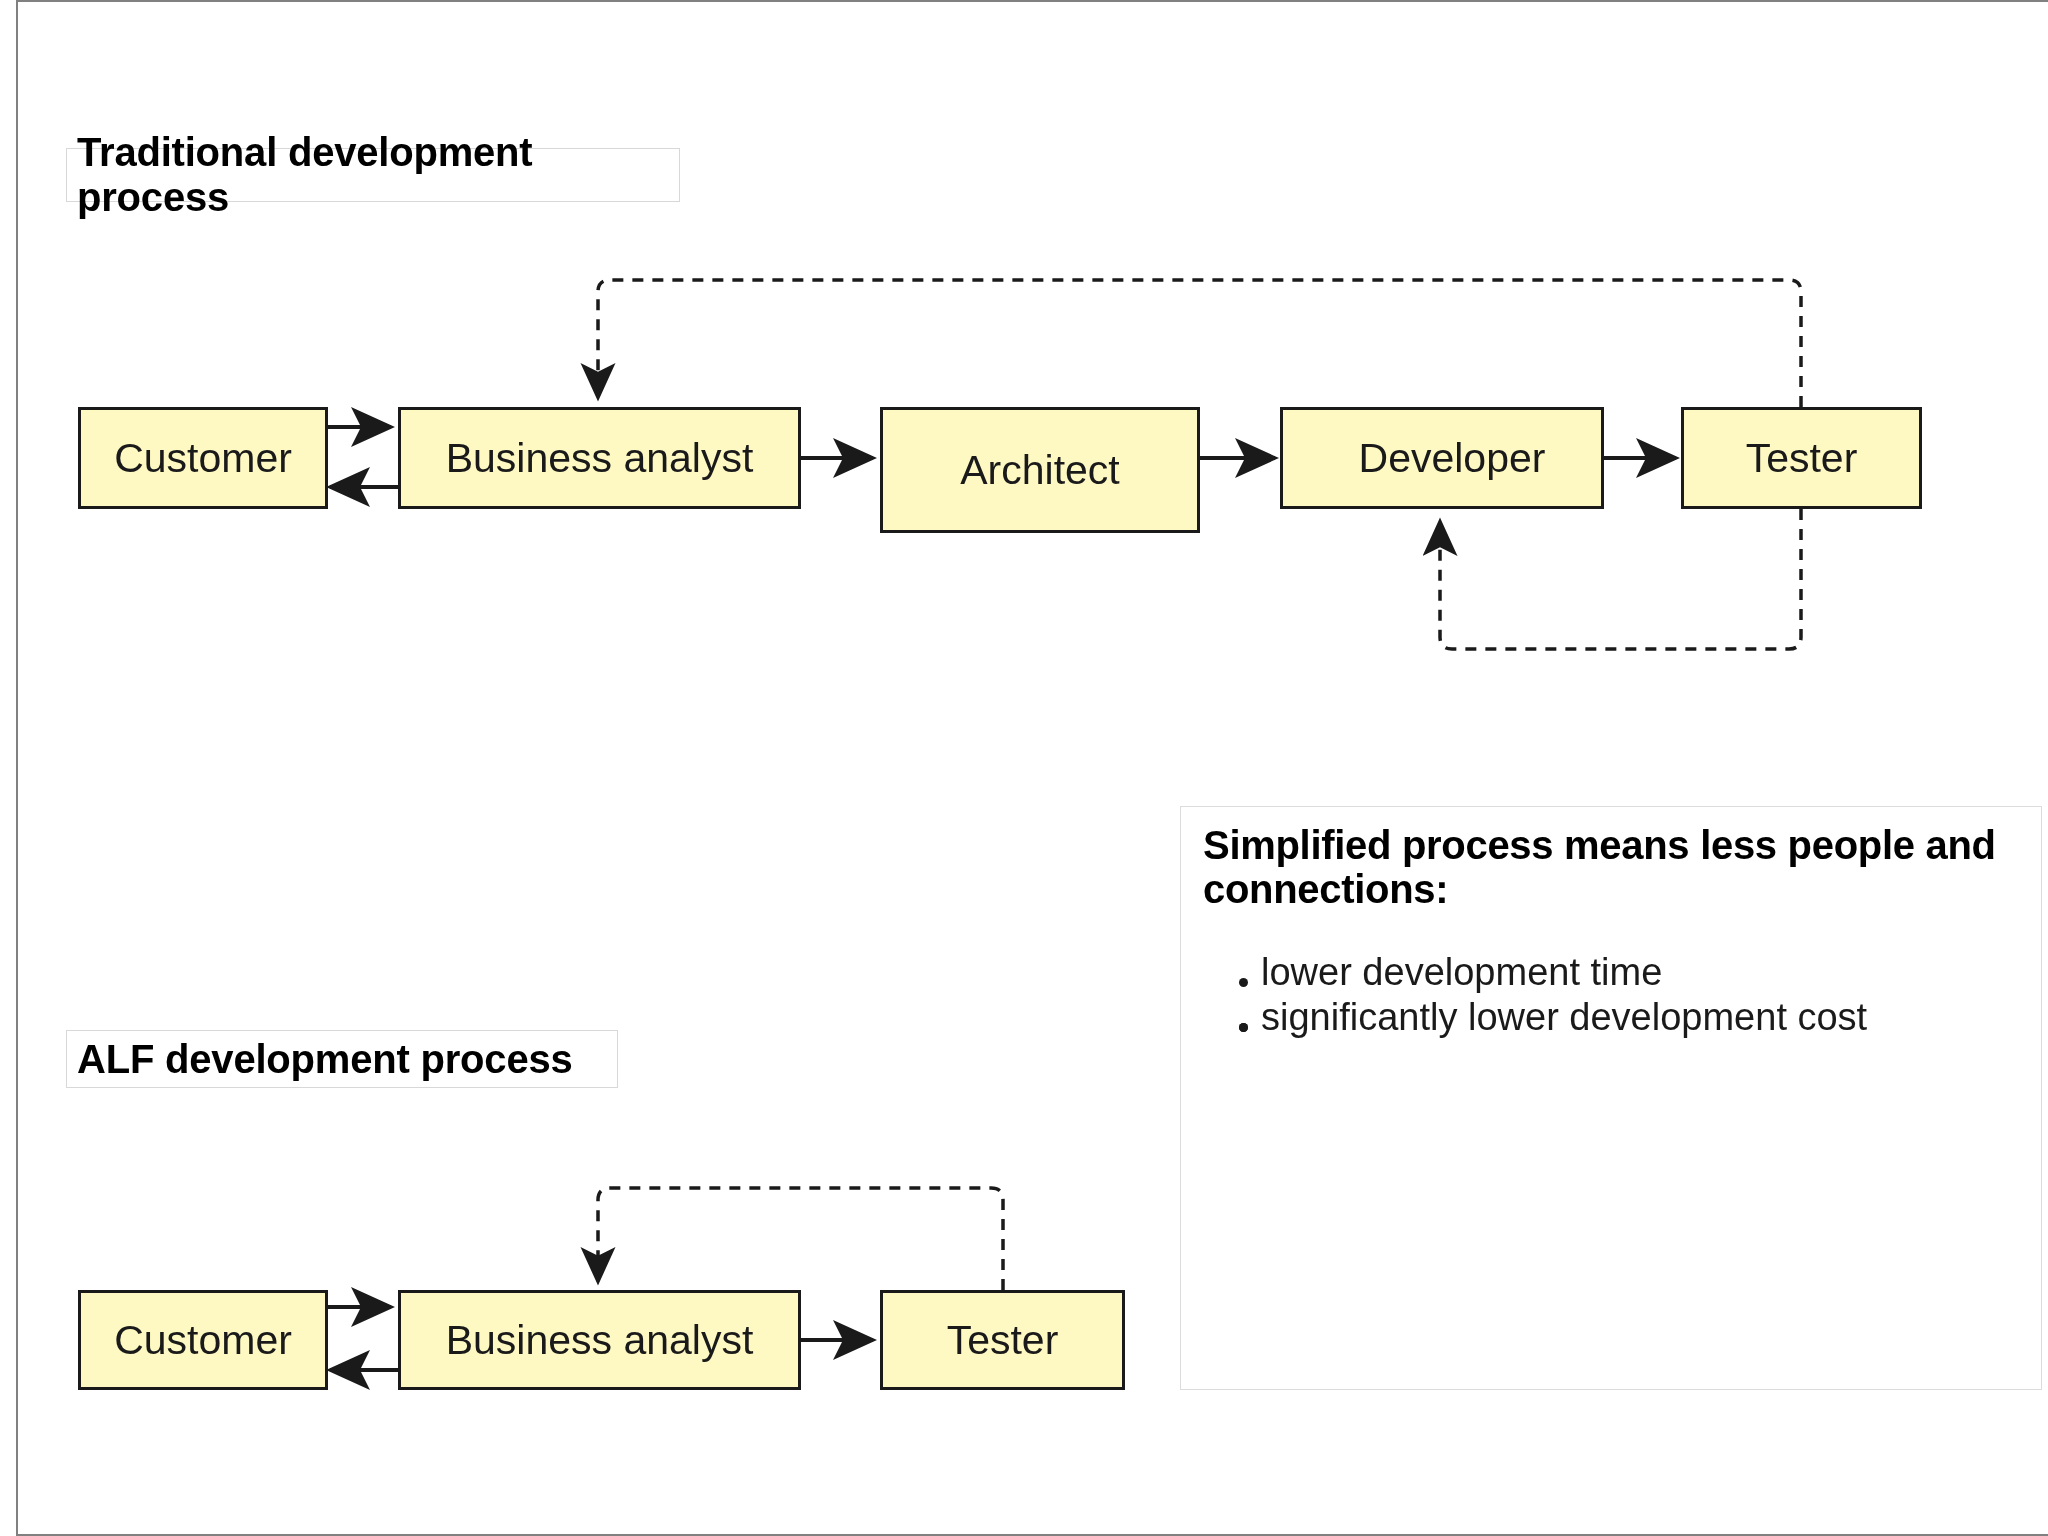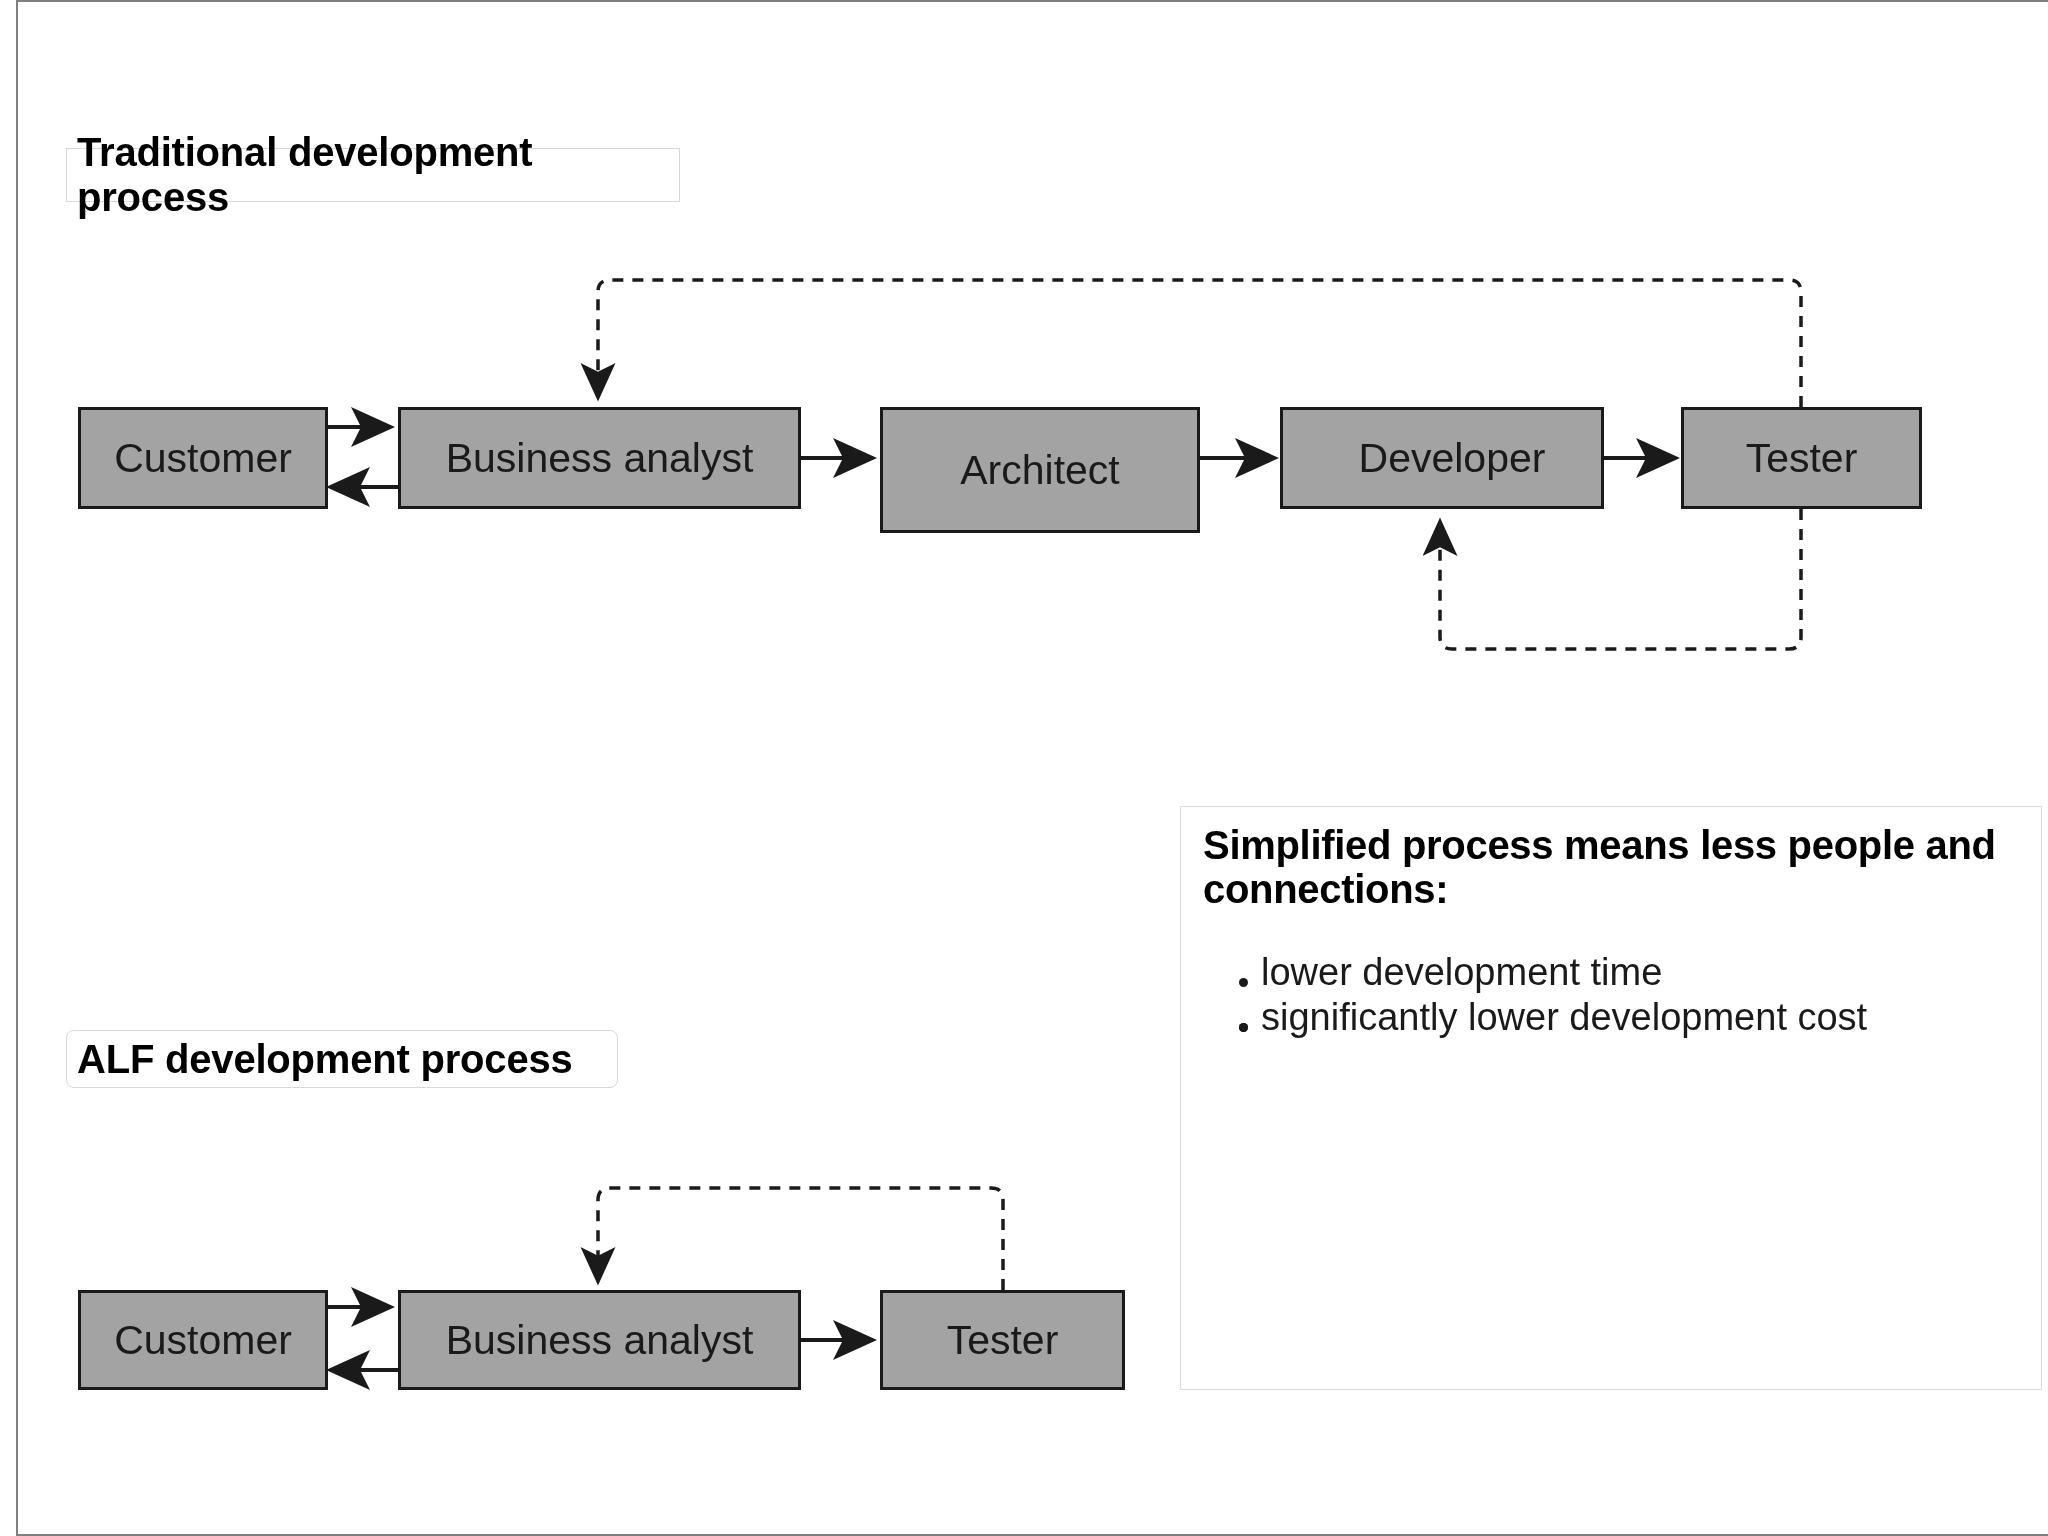--- a/index.html
+++ b/index.html
@@ -48,28 +48,27 @@
     padding-left: 10px;
     font-size: 40px;
   }
   #title-alf {
     left: 48px;
     top: 1028px;
     width: 552px;
     height: 58px;
     padding-left: 10px;
     font-size: 40px;
-    border-radius: 8px;
   }
 
   
   .node {
     position: absolute;
     border: 3px solid #1a1a1a;
-    background: #a3a3a3;
+    background: #fef9c3;
     box-sizing: border-box;
     display: flex;
     align-items: center;
     justify-content: center;
     color: #1a1a1a;
     font-size: 41px;
     font-weight: 400;
     white-space: nowrap;
   }
 

